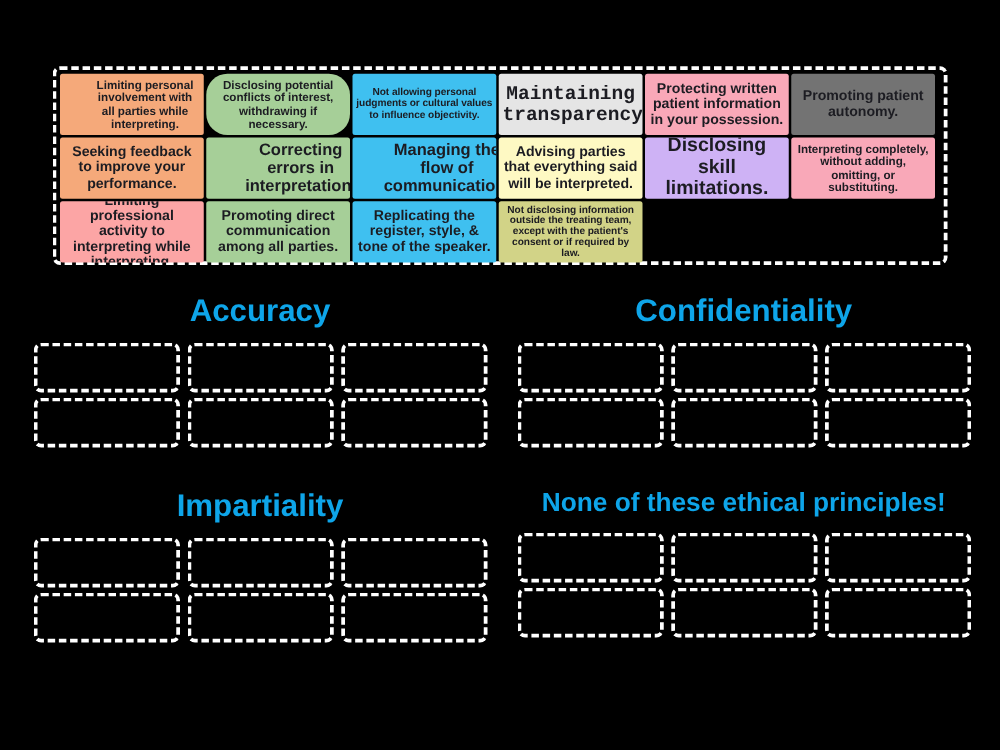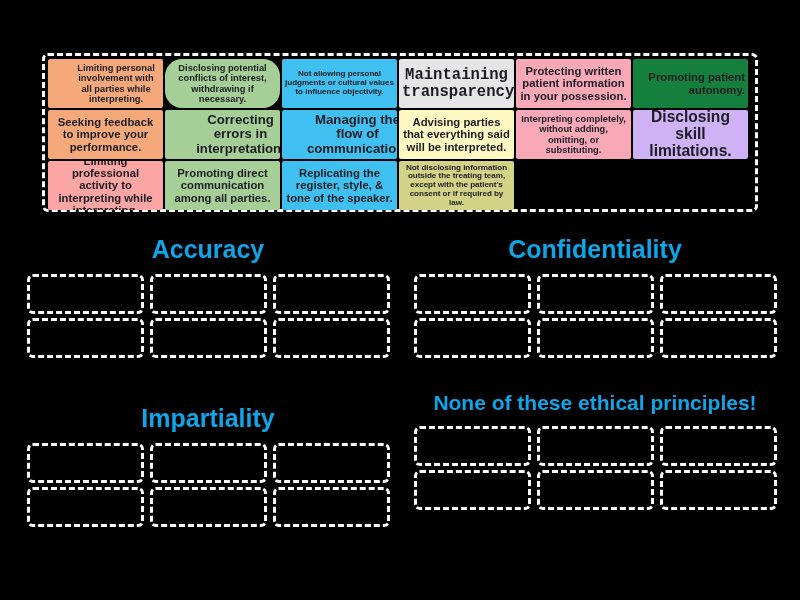--- a/index.html
+++ b/index.html
@@ -63,21 +63,21 @@
   .fs-xl .tile-text { font-size: 15.6px; }
 
   
   .category {
     position: absolute;
     width: 390px;
     height: 150px;
   }
   #cat-accuracy        { left: 13px;  top: 236px; }
   #cat-confidentiality { left: 400px; top: 236px; }
-  #cat-impartiality    { left: 13px;  top: 405px; }
+  #cat-impartiality    { left: 13px;  top: 392px; }
   #cat-none            { left: 400px; top: 392px; }
 
   .category-title {
     text-align: center;
     font-size: 25px;
     font-weight: 700;
     color: #0ea5e9;
     line-height: 1.05;
     margin: 0 0 10px 0;
     white-space: nowrap;
@@ -113,41 +113,41 @@
       </div>
       <div class="tile fs-xs" style="background: rgb(63, 192, 240);">
         <span class="tile-text">Not allowing personal judgments or cultural values to influence objectivity.</span>
       </div>
       <div class="tile fs-xl" style="background: #e5e5e5; font-family: Liberation Mono, monospace;">
         <span class="tile-text">Maintaining transparency.</span>
       </div>
       <div class="tile fs-md" style="background: rgb(249, 168, 184);">
         <span class="tile-text">Protecting written patient information in your possession.</span>
       </div>
-      <div class="tile fs-md" style="background: #15803d; text-align: right;">
+      <div class="tile fs-md" style="background: #737373;">
         <span class="tile-text">Promoting patient autonomy.</span>
       </div>
       <div class="tile fs-md" style="background: rgb(245, 169, 122);">
         <span class="tile-text">Seeking feedback to improve your performance.</span>
       </div>
       <div class="tile fs-lg" style="background: rgb(166, 207, 152);">
         <span class="tile-text">Correcting errors in interpretation.</span>
       </div>
       <div class="tile fs-lg" style="background: rgb(63, 192, 240);">
         <span class="tile-text">Managing the flow of communication.</span>
       </div>
       <div class="tile fs-md" style="background: #fef9c3;">
         <span class="tile-text">Advising parties that everything said will be interpreted.</span>
       </div>
+      <div class="tile fs-xl" style="background: rgb(206, 178, 245);">
+        <span class="tile-text">Disclosing skill limitations.</span>
+      </div>
       <div class="tile fs-sm" style="background: rgb(249, 168, 184);">
         <span class="tile-text">Interpreting completely, without adding, omitting, or substituting.</span>
       </div>
-      <div class="tile fs-xl" style="background: rgb(206, 178, 245);">
-        <span class="tile-text">Disclosing skill limitations.</span>
-      </div>
       <div class="tile fs-md" style="background: #fca5a5;">
         <span class="tile-text">Limiting professional activity to interpreting while interpreting.</span>
       </div>
       <div class="tile fs-md" style="background: rgb(166, 207, 152);">
         <span class="tile-text">Promoting direct communication among all parties.</span>
       </div>
       <div class="tile fs-md" style="background: rgb(63, 192, 240);">
         <span class="tile-text">Replicating the register, style, &amp; tone of the speaker.</span>
       </div>
       <div class="tile fs-xs" style="background: rgb(210, 211, 135);">

